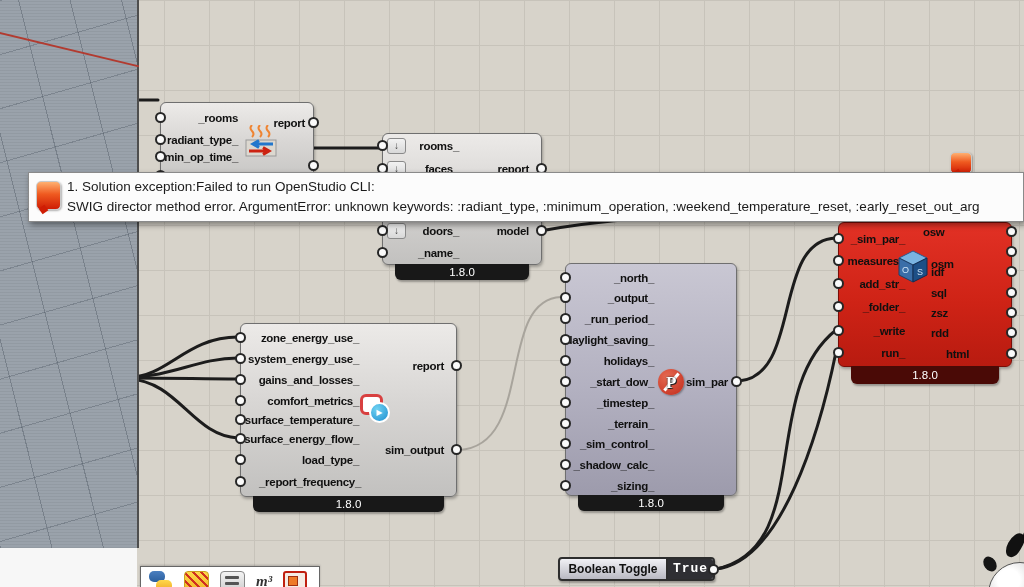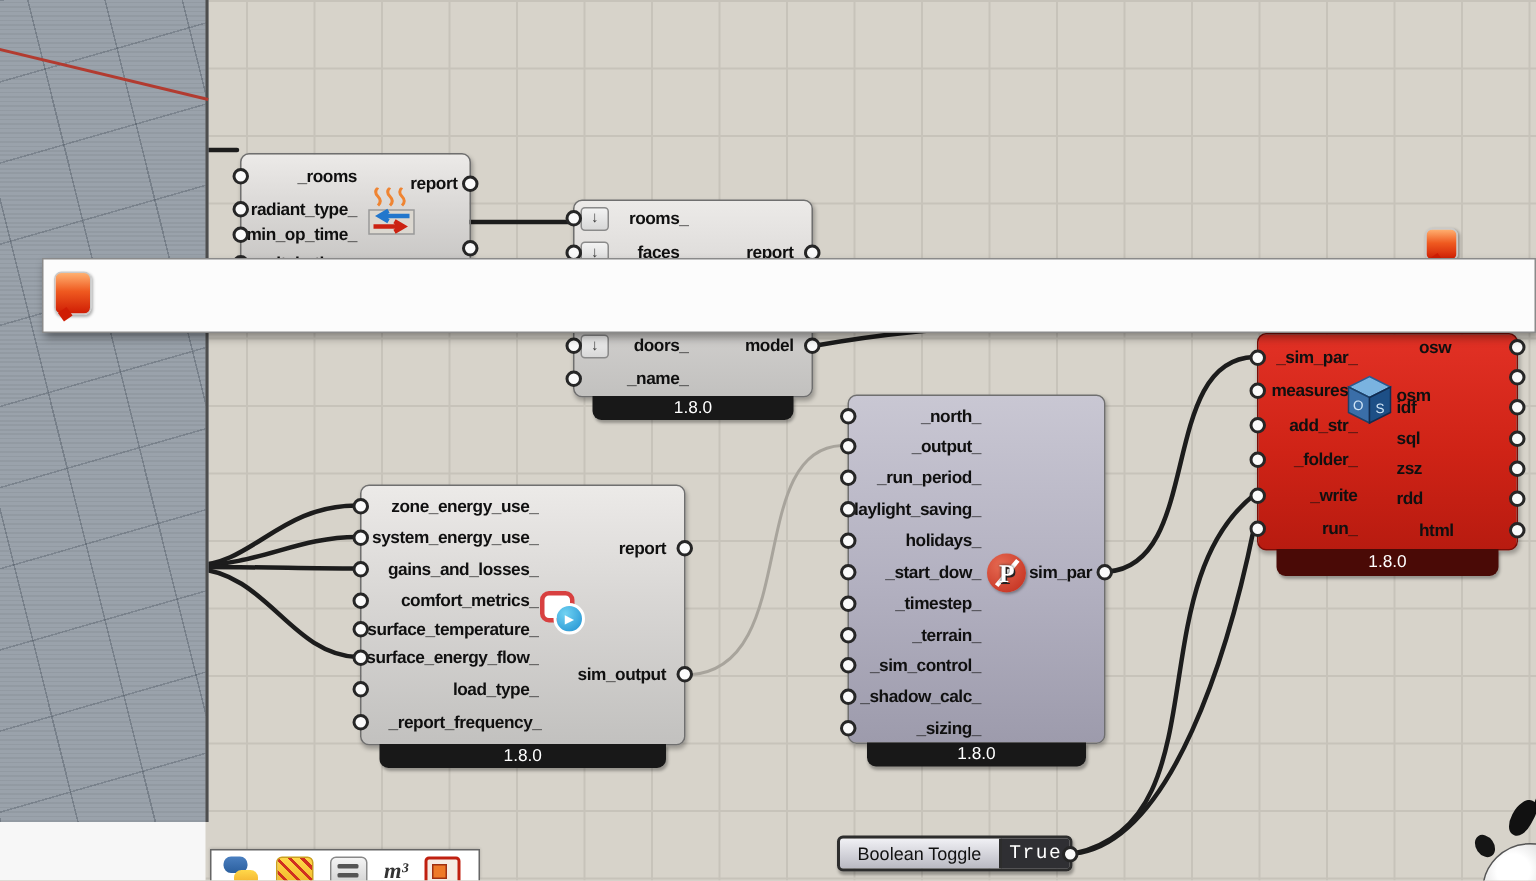--- a/index.html
+++ b/index.html
@@ -88,23 +88,23 @@
     box-shadow:1px 1px 2px rgba(0,0,0,.3);}
   .balloon::after{content:"";position:absolute;left:3px;bottom:-4px;width:7px;height:7px;
     background:#cf1d04;transform:rotate(55deg);}
   .balloon.big{left:7px;top:8px;width:23px;height:27px;}
   .balloon.small{left:950px;top:152px;width:20px;height:20px;z-index:6;position:absolute;}
 
   
   .toggle{position:absolute;left:558px;top:557px;width:157px;height:24px;z-index:2;
     border:2px solid #2d2d2d;border-radius:4px;display:flex;box-sizing:border-box;
     background:linear-gradient(180deg,#f1f1f5,#b9b9c2);box-shadow:1px 2px 2px rgba(0,0,0,.3);}
-  .toggle .lab{flex:0 0 106px;font-size:12px;font-weight:400;color:#111;text-align:center;line-height:20px;}
+  .toggle .lab{flex:0 0 106px;font-size:12px;font-weight:700;color:#111;text-align:center;line-height:20px;}
   .toggle .val{flex:1;background:#2f2f33;border-left:2px solid #2d2d2d;border-radius:0 2px 2px 0;
-    color:#fff;font-family:"Liberation Mono",monospace;font-weight:400;font-size:13px;
+    color:#fff;font-family:"Liberation Mono",monospace;font-weight:700;font-size:13px;
     text-align:center;line-height:20px;letter-spacing:1px;}
   .toggle .nub{top:5px;}
 
   
   .toolbar{position:absolute;left:140px;top:566px;width:180px;height:21px;z-index:3;
     background:#fff;border:1px solid #666;border-bottom:none;box-shadow:0 -1px 2px rgba(0,0,0,.2);
     display:flex;align-items:flex-start;gap:11px;padding:4px 0 0 8px;box-sizing:border-box;overflow:hidden;}
   .tb-py{width:24px;height:24px;position:relative;}
   .tb-py i{position:absolute;border-radius:5px;}
   .tb-py .b{left:0;top:0;width:16px;height:11px;background:linear-gradient(#4a7fc0,#2b5f9e);}
@@ -265,21 +265,21 @@
   <div class="plabel" style="top:52px;right:106px">add_str_</div>
   <div class="plabel" style="top:75px;right:106px">_folder_</div>
   <div class="plabel" style="top:99px;right:106px">_write</div>
   <div class="plabel" style="top:121px;right:106px">run_</div>
   <i class="nub in" style="top:10px"></i>
   <i class="nub in" style="top:32px"></i>
   <i class="nub in" style="top:55px"></i>
   <i class="nub in" style="top:78px"></i>
   <i class="nub in" style="top:102px"></i>
   <i class="nub in" style="top:124px"></i>
-  <div class="plabel" style="top:0px;left:107px">osw</div>
+  <div class="plabel" style="top:0px;left:84px">osw</div>
   <div class="plabel" style="top:32px;left:92px">osm</div>
   <div class="plabel" style="top:40px;left:92px">idf</div>
   <div class="plabel" style="top:61px;left:92px">sql</div>
   <div class="plabel" style="top:81px;left:92px">zsz</div>
   <div class="plabel" style="top:101px;left:92px">rdd</div>
   <div class="plabel" style="top:122px;left:107px">html</div>
   <i class="nub out" style="top:3px"></i>
   <i class="nub out" style="top:23px"></i>
   <i class="nub out" style="top:43px"></i>
   <i class="nub out" style="top:64px"></i>
@@ -293,20 +293,24 @@
     <text x="7" y="24" font-size="9" fill="#cfe4f6" font-family="Liberation Sans, sans-serif">O</text>
     <text x="22" y="26" font-size="9" fill="#cfe4f6" font-family="Liberation Sans, sans-serif">S</text>
   </svg>
   <div class="vtag">1.8.0</div>
 </div>
 
 <div class="balloon small"></div>
 
 <div class="tooltip">
   <div class="balloon big"></div>
+  <div class="txt">
+    <div>1. Solution exception:Failed to run OpenStudio CLI:</div>
+    <div>SWIG director method error. ArgumentError: unknown keywords: :radiant_type, :minimum_operation, :weekend_temperature_reset, :early_reset_out_arg</div>
+  </div>
 </div>
 
 <div class="toggle">
   <div class="lab">Boolean Toggle</div>
   <div class="val">True</div>
   <i class="nub out"></i>
 </div>
 
 <div class="toolbar">
   <div class="tb-py">

